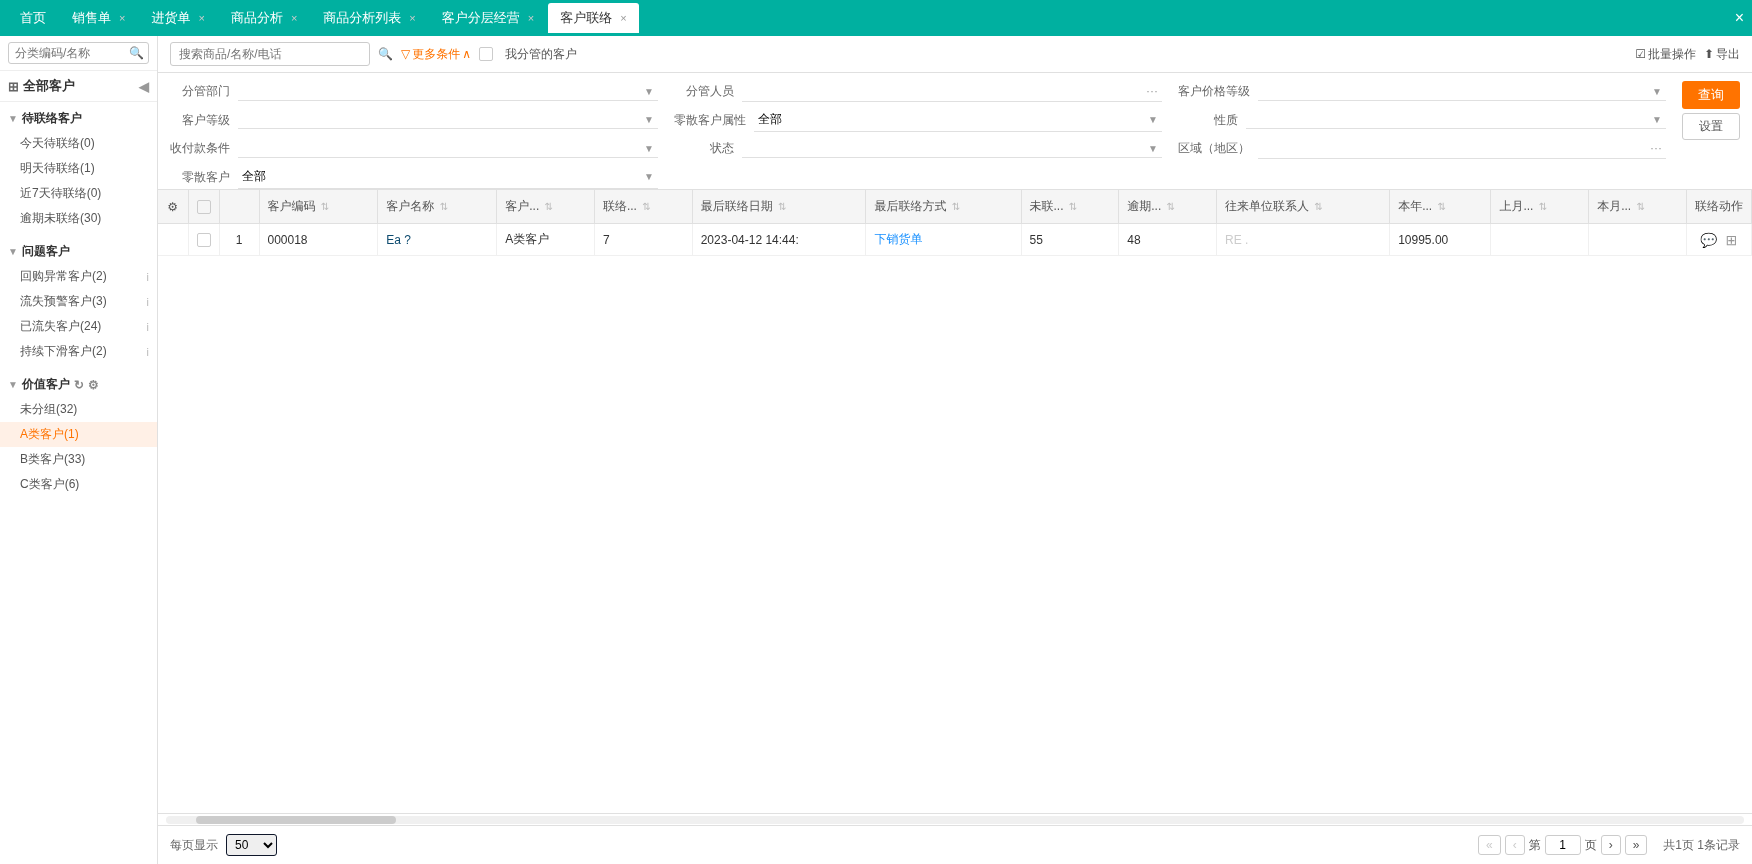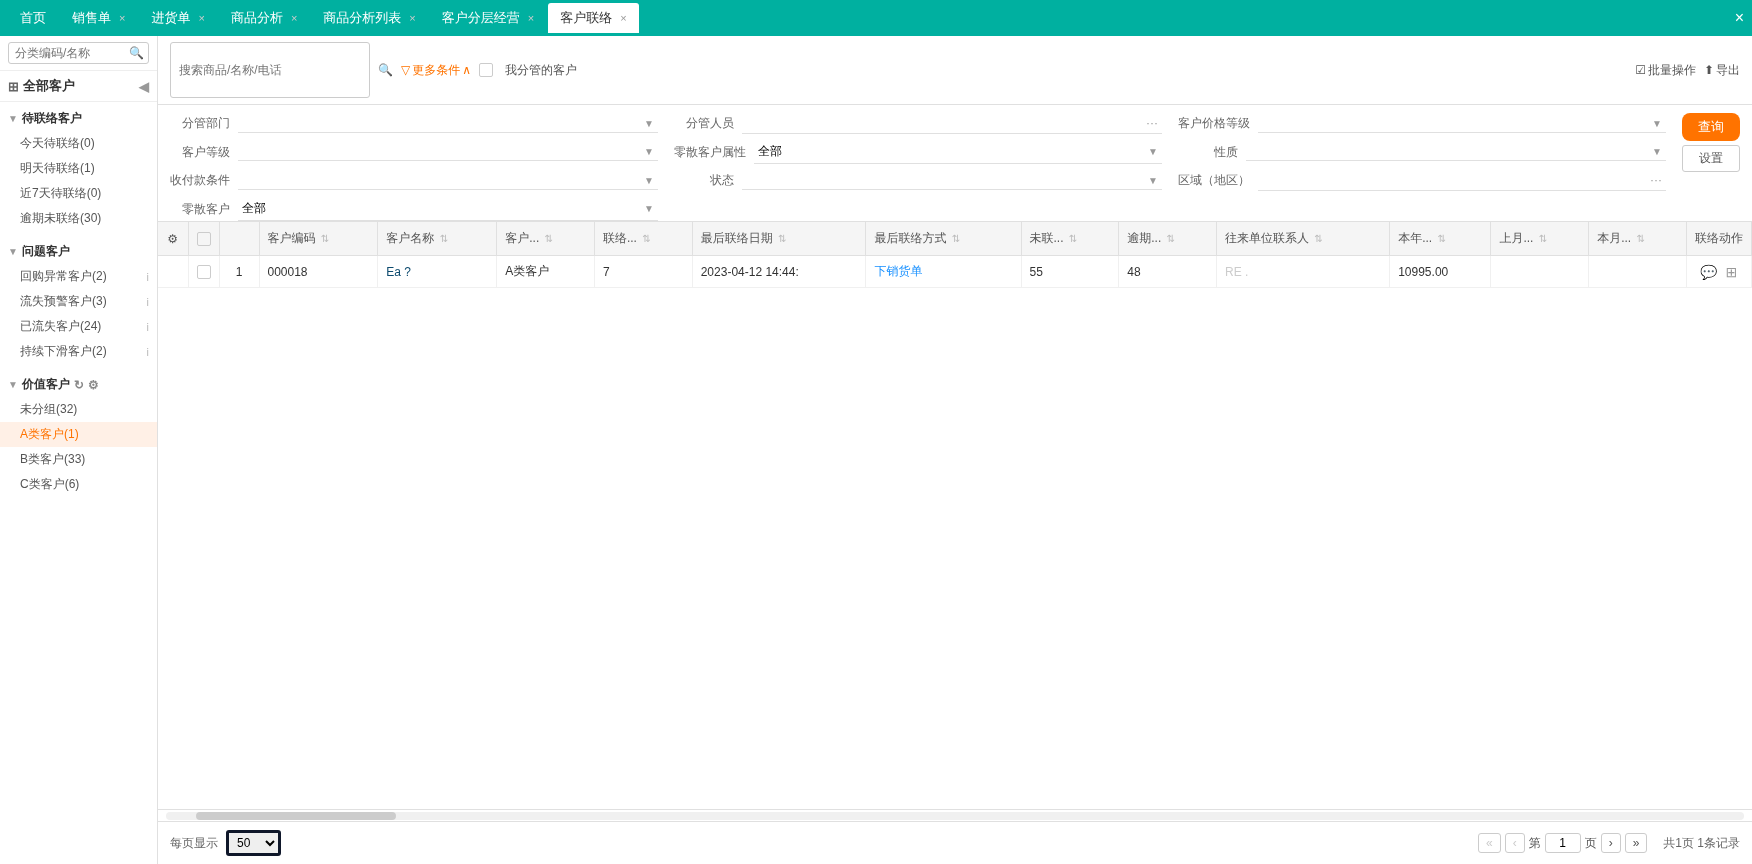--- a/index.html
+++ b/index.html
@@ -32,56 +32,56 @@
     .sidebar-section-title .arrow { color: #999; margin-right: 4px; font-size: 10px; }
     .sidebar-item { padding: 4px 8px 4px 20px; color: #555; cursor: pointer; font-size: 12px; display: flex; align-items: center; justify-content: space-between; }
     .sidebar-item.active { background: #fff0e6; color: #ff7300; }
     .sidebar-item .info-icon { color: #bbb; font-size: 11px; }
 
     
     .content { flex: 1; display: flex; flex-direction: column; background: #f5f5f5; overflow: hidden; }
 
     
     .filter-bar { background: #fff; padding: 6px 12px; border-bottom: 1px solid #e0e0e0; display: flex; align-items: center; gap: 8px; flex-wrap: wrap; }
-    .filter-bar input { border: 1px solid #ccc; border-radius: 3px; padding: 20px 8px; font-size: 12px; width: 200px; }
+    .filter-bar input { border: 1px solid #ccc; border-radius: 3px; padding: 4px 8px; font-size: 12px; width: 200px; }
     .filter-bar .filter-btn { color: #ff7300; cursor: pointer; display: flex; align-items: center; gap: 2px; font-size: 12px; }
     .filter-bar .my-customer { display: flex; align-items: center; gap: 12px; font-size: 12px; color: #555; cursor: pointer; }
     .filter-bar-right { margin-left: auto; display: flex; gap: 8px; align-items: center; }
     .batch-btn { color: #555; cursor: pointer; font-size: 12px; display: flex; align-items: center; gap: 2px; }
     .export-btn { color: #555; cursor: pointer; font-size: 12px; display: flex; align-items: center; gap: 2px; }
     .filter-row { display: flex; align-items: center; gap: 8px; }
     .filter-label { color: #666; font-size: 12px; white-space: nowrap; min-width: 60px; text-align: right; }
     .filter-input { flex: 1; border: none; border-bottom: 1px solid #e0e0e0; padding: 3px 4px; font-size: 12px; outline: none; background: transparent; }
     .filter-select { flex: 1; border: none; border-bottom: 1px solid #e0e0e0; padding: 3px 4px; font-size: 12px; background: transparent; display: flex; align-items: center; justify-content: space-between; cursor: pointer; }
     .filter-select .arrow-down { color: #999; font-size: 10px; }
     .filter-select .dots { color: #999; font-size: 12px; }
 
     .action-btns { display: flex; flex-direction: column; gap: 4px; margin-left: 8px; }
-    .query-btn { background: #ff7300; color: #fff; border: none; border-radius: 8px; padding: 5px 16px; cursor: pointer; font-size: 13px; }
+    .query-btn { background: #ff7300; color: #fff; border: none; border-radius: 3px; padding: 5px 16px; cursor: pointer; font-size: 13px; }
     .settings-btn { background: #fff; color: #555; border: 1px solid #ccc; border-radius: 3px; padding: 4px 14px; cursor: pointer; font-size: 12px; }
 
     
     .table-area { flex: 1; overflow: auto; background: #fff; margin: 0; }
     table { width: 100%; border-collapse: collapse; font-size: 12px; }
     thead tr { background: #f5f5f5; border-bottom: 1px solid #e0e0e0; }
     thead th { padding: 8px 8px; text-align: left; color: #555; font-weight: normal; border-right: 1px solid #e0e0e0; white-space: nowrap; position: relative; }
     thead th .sort-icon { color: #bbb; font-size: 10px; margin-left: 2px; }
     tbody tr { border-bottom: 1px solid #f0f0f0; }
     tbody td { padding: 7px 8px; color: #333; border-right: 1px solid #f0f0f0; white-space: nowrap; }
     .link-text { color: #1890ff; cursor: pointer; text-decoration: none; }
     .col-check { width: 30px; text-align: center; }
     .col-num { width: 40px; text-align: center; }
     .col-actions { width: 60px; text-align: center; }
     .action-icon { color: #999; cursor: pointer; font-size: 14px; margin: 0 2px; }
     .gear-col { width: 30px; text-align: center; cursor: pointer; color: #555; }
 
     
     .pagination { background: #fff; border-top: 1px solid #e0e0e0; padding: 8px 12px; display: flex; align-items: center; gap: 8px; font-size: 12px; color: #555; }
     .pagination .page-size-label { color: #666; }
-    .pagination .page-size-select { border: 3px solid #0f172a; border-radius: 3px; padding: 2px 4px; font-size: 12px; }
+    .pagination .page-size-select { border: 1px solid #0f172a; border-radius: 3px; padding: 2px 4px; font-size: 12px; }
     .pagination .page-nav { display: flex; align-items: center; gap: 4px; margin-left: auto; }
     .pagination .page-nav button { border: 1px solid #ccc; background: #fff; border-radius: 3px; padding: 2px 7px; cursor: pointer; font-size: 12px; color: #555; }
     .pagination .page-nav button:disabled { color: #ccc; cursor: not-allowed; }
     .pagination .page-input { border: 1px solid #ccc; border-radius: 3px; padding: 2px 4px; width: 36px; text-align: center; font-size: 12px; }
     .pagination .total-info { color: #666; }
 
     
     .scroll-area { background: #fff; border-top: 1px solid #e0e0e0; height: 12px; display: flex; align-items: center; padding: 0 8px; }
     .scroll-track { flex: 1; background: #f0f0f0; height: 8px; border-radius: 4px; position: relative; }
     .scroll-thumb { width: 200px; height: 8px; background: #ccc; border-radius: 4px; position: absolute; left: 30px; }

